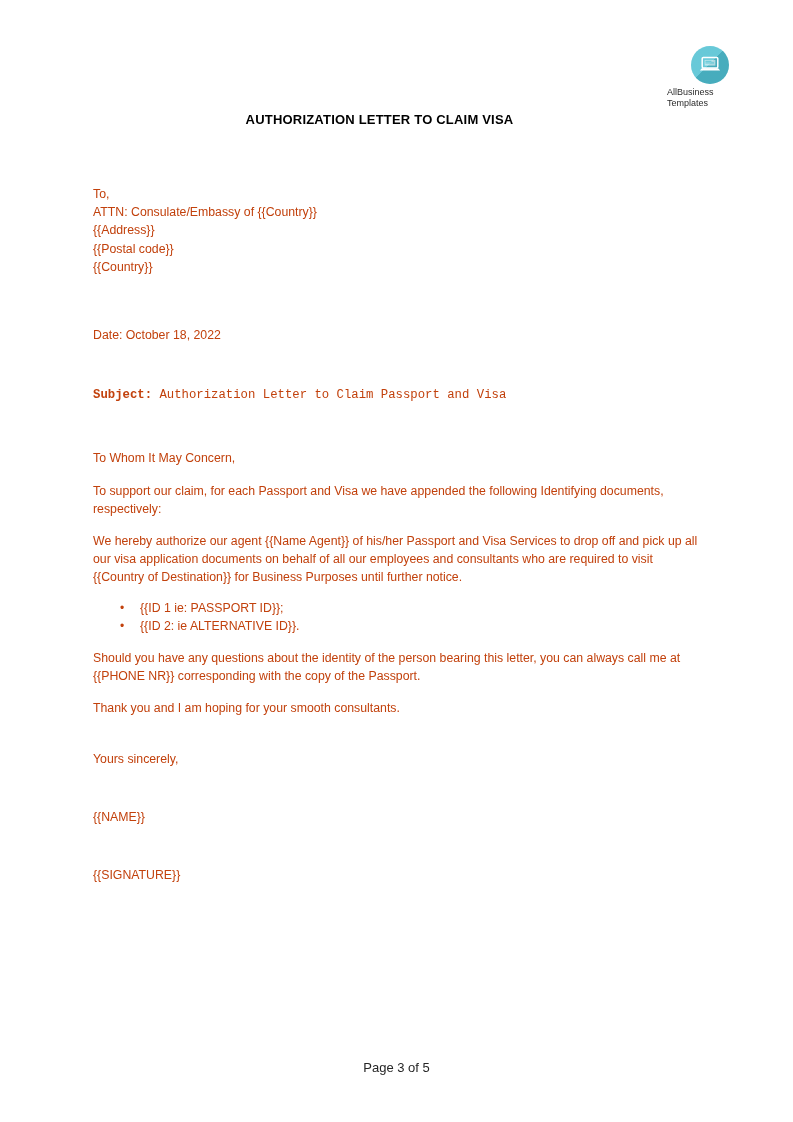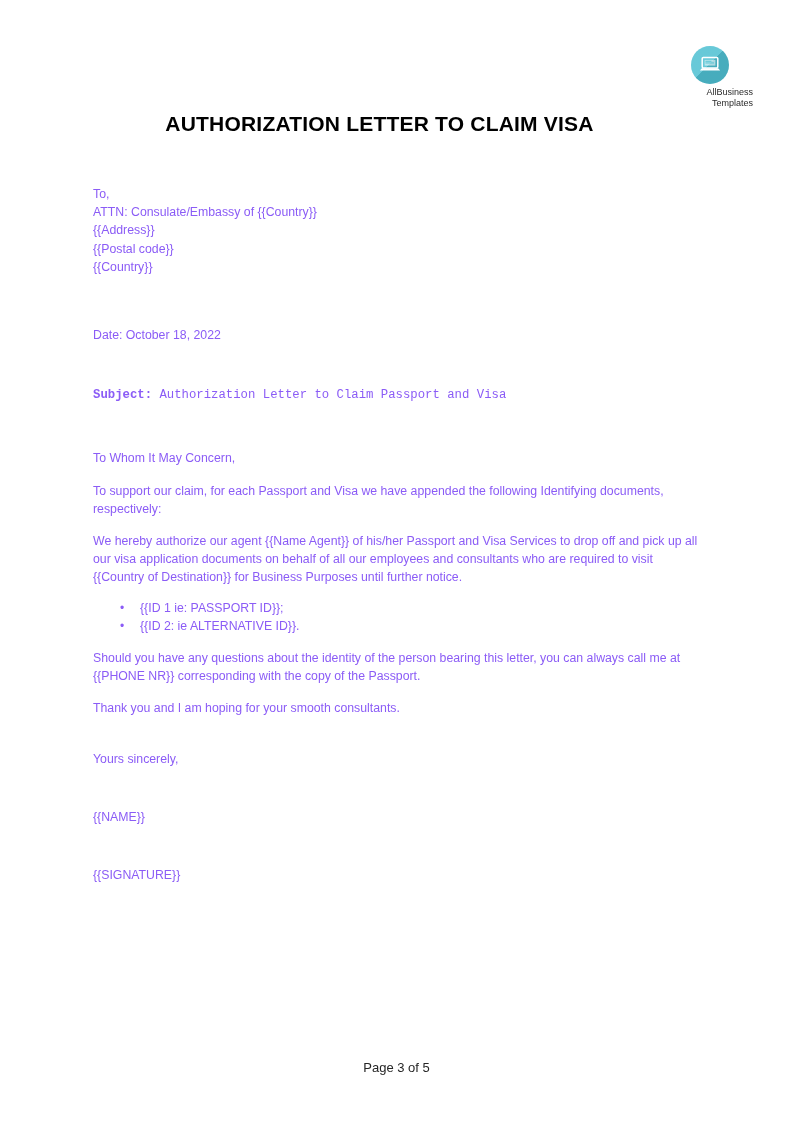--- a/index.html
+++ b/index.html
@@ -15,21 +15,21 @@
     color: #1a1a1a;
     overflow: hidden;
   }
 
   
   .logo-block {
     position: absolute;
     top: 46px;
     right: 40px;
     width: 86px;
-    text-align: right;
+    text-align: left;
   }
   .logo-circle {
     width: 38px;
     height: 38px;
     border-radius: 50%;
     margin: 0 auto 3px auto;
     position: relative;
     background: #4fc0d2;
     overflow: hidden;
   }
@@ -55,35 +55,35 @@
     font-family: "Liberation Sans", sans-serif;
   }
 
   
   .doc-title {
     position: absolute;
     top: 112px;
     left: 0;
     width: 759px;
     text-align: center;
-    font-size: 21px;
+    font-size: 13px;
     font-weight: bold;
     letter-spacing: 0.2px;
     color: #000000;
   }
 
   
   .page-body {
     position: absolute;
     left: 93px;
     top: 185px;
     width: 606px;
     font-size: 12.3px;
     line-height: 18.2px;
-    color: #8b5cf6;
+    color: #c2410c;
   }
 
   .addr-line { white-space: pre; }
 
   .date-line { margin-top: 50px; }
 
   .subject-line { margin-top: 42px; font-family: Liberation Mono, monospace; }
   .subject-label { font-weight: bold; }
 
   .salutation { margin-top: 45px; }

